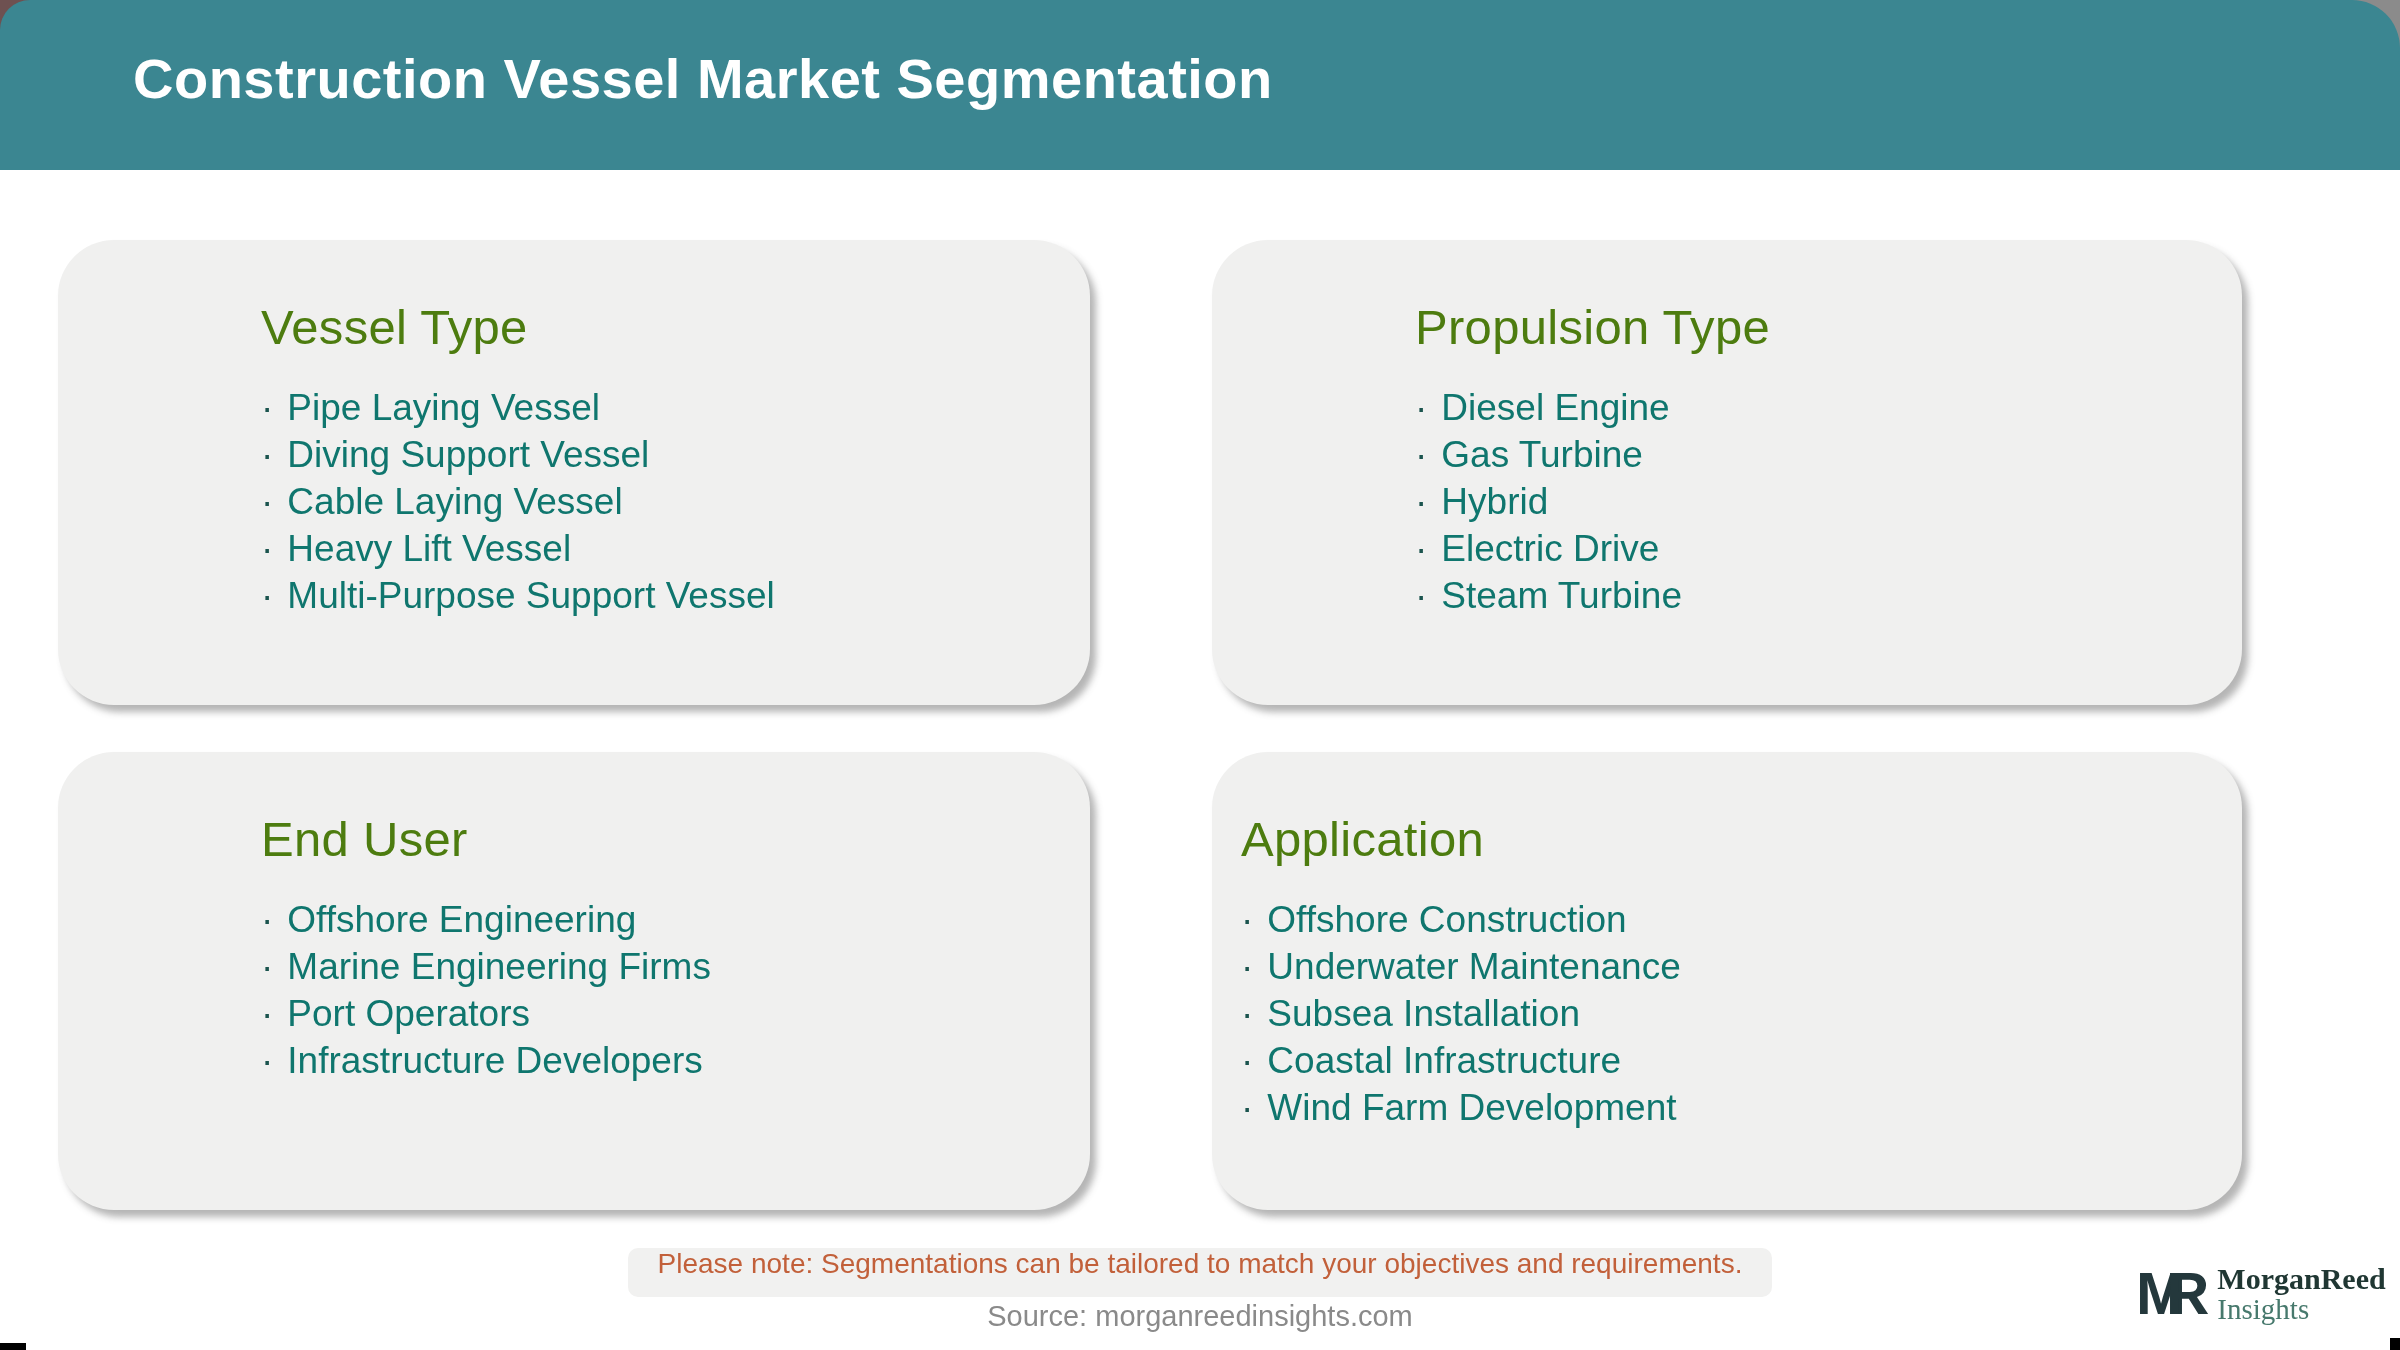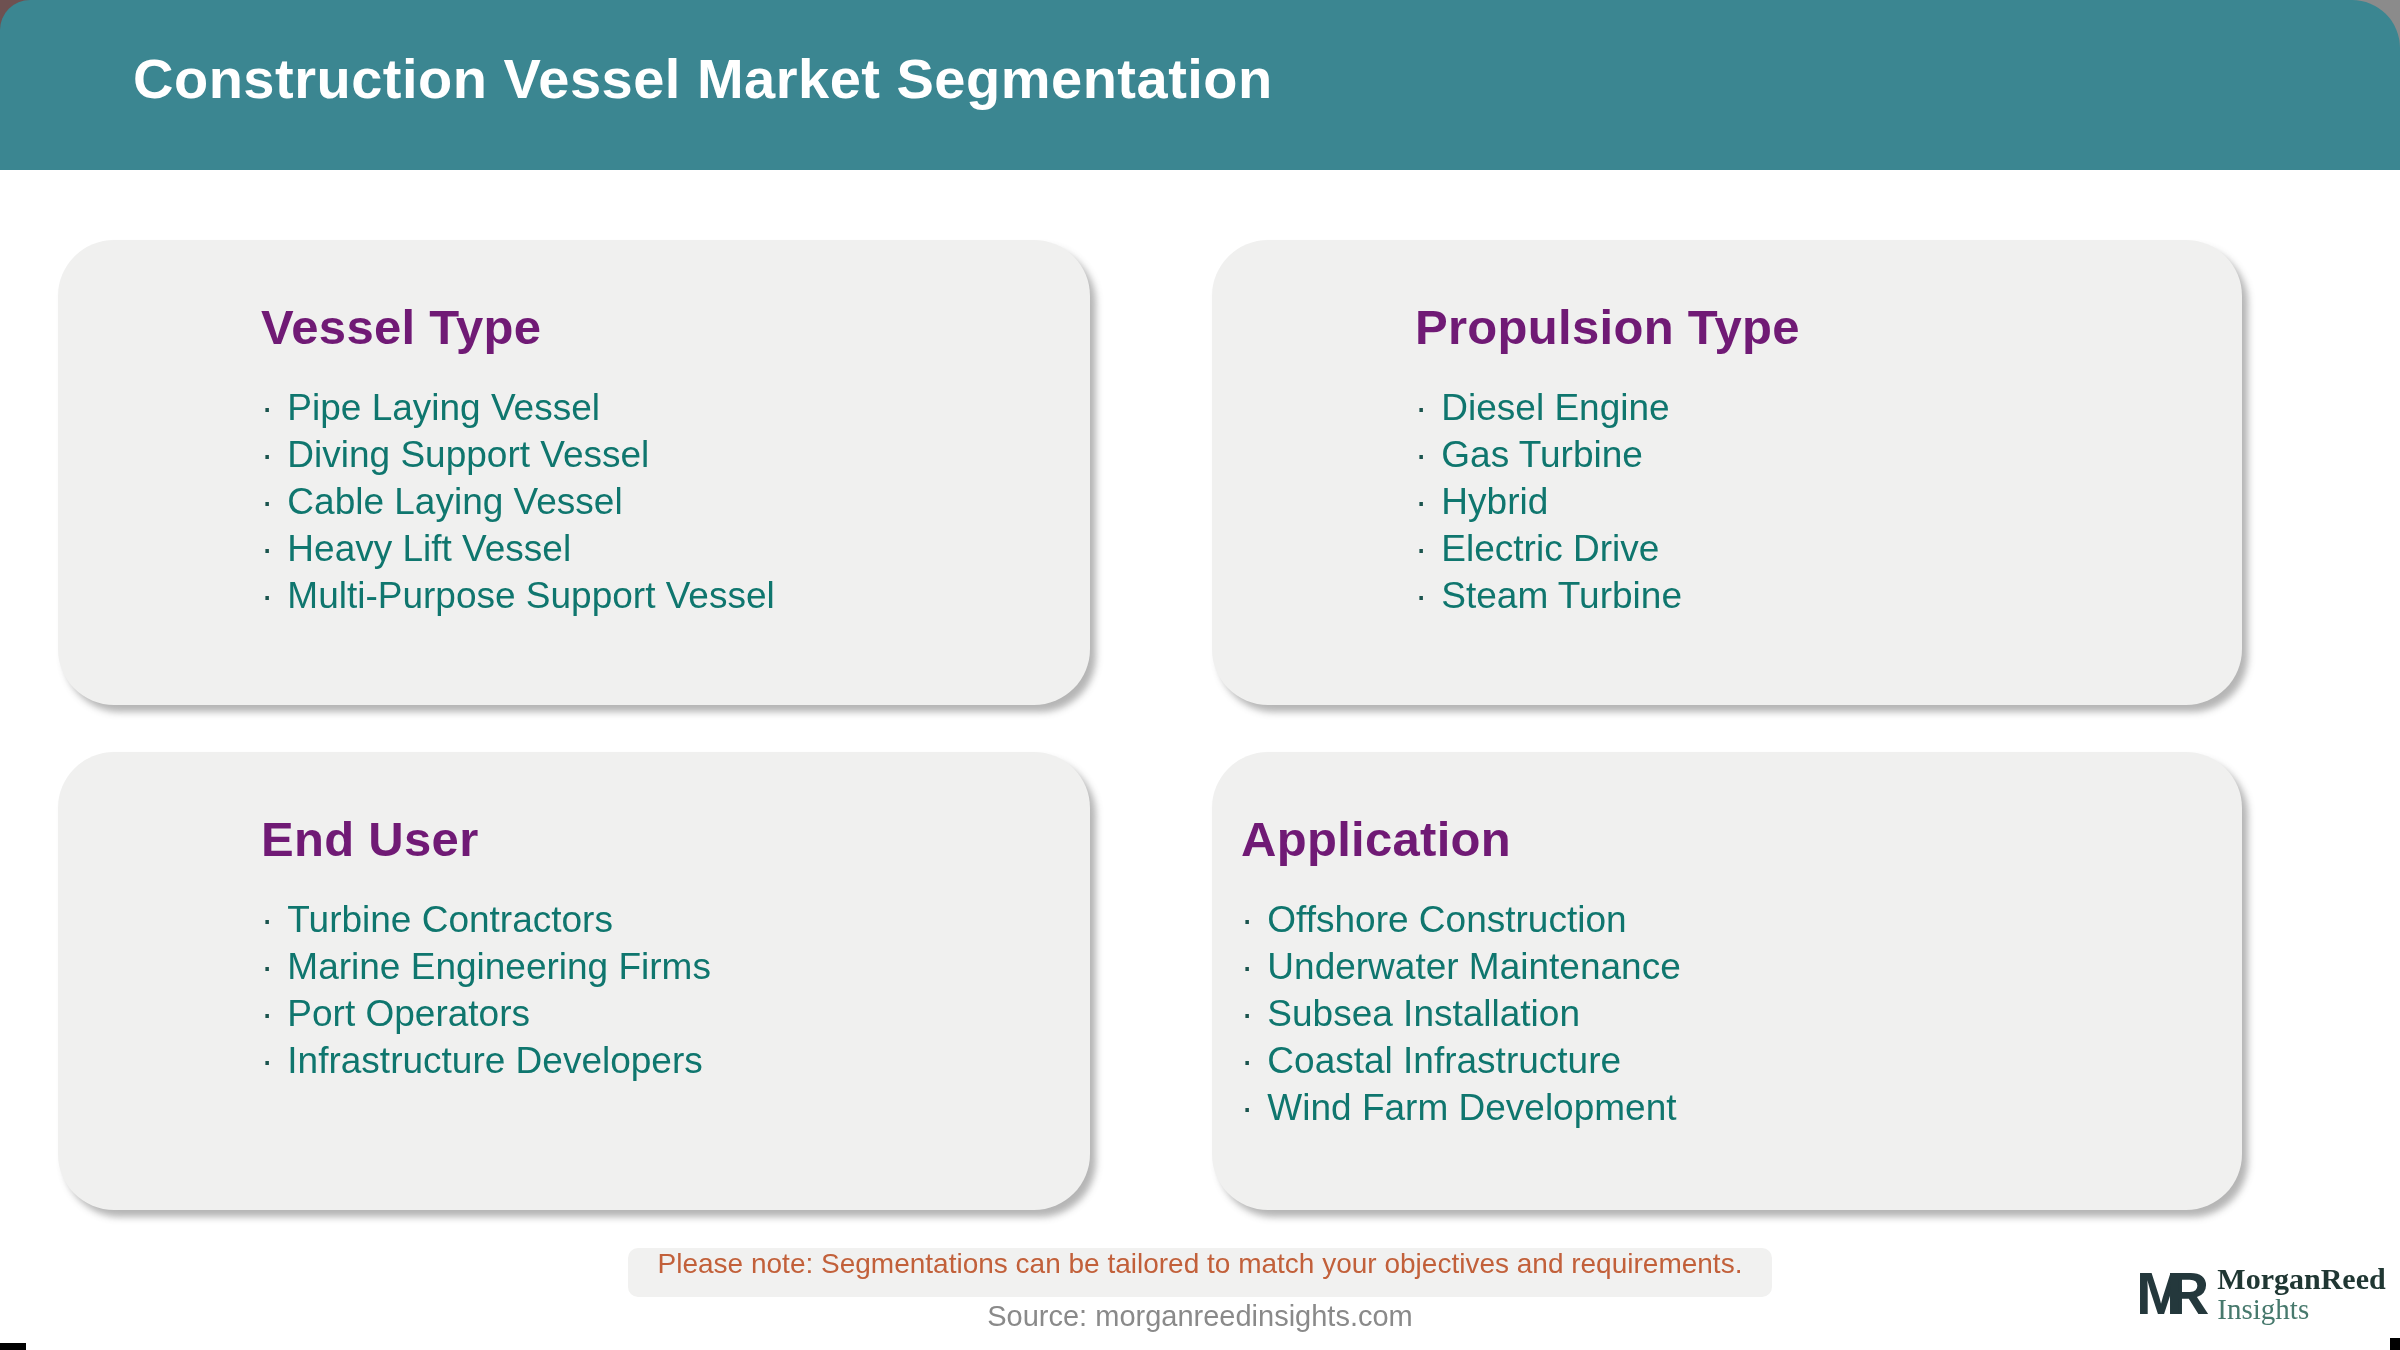--- a/index.html
+++ b/index.html
@@ -46,23 +46,23 @@
     box-sizing: border-box;
     padding: 56px 40px 0 203px;
     z-index: 1;
   }
   .card--tl { left: 58px;   top: 240px; height: 465px; }
   .card--tr { left: 1212px; top: 240px; height: 465px; width: 1030px; }
   .card--bl { left: 58px;   top: 752px; height: 458px; }
   .card--br { left: 1212px; top: 752px; height: 458px; width: 1030px; padding-left: 29px; }
 
   .card-title {
-    color: #701a75;
+    color: #4d7c0f;
     font-size: 49px;
-    font-weight: bold;
+    font-weight: normal;
     line-height: 62px;
     margin: 0 0 26px 0;
     letter-spacing: 0.3px;
   }
   .card-list { list-style: none; margin: 0; padding: 0; }
   .card-list li {
     color: #0f766e;
     font-size: 37px;
     line-height: 47px;
     white-space: nowrap;
@@ -157,21 +157,21 @@
       <li>Gas Turbine</li>
       <li>Hybrid</li>
       <li>Electric Drive</li>
       <li>Steam Turbine</li>
     </ul>
   </div>
 
   <div class="card card--bl">
     <h2 class="card-title">End User</h2>
     <ul class="card-list">
-      <li>Turbine Contractors</li>
+      <li>Offshore Engineering</li>
       <li>Marine Engineering Firms</li>
       <li>Port Operators</li>
       <li>Infrastructure Developers</li>
     </ul>
   </div>
 
   <div class="card card--br">
     <h2 class="card-title">Application</h2>
     <ul class="card-list">
       <li>Offshore Construction</li>

